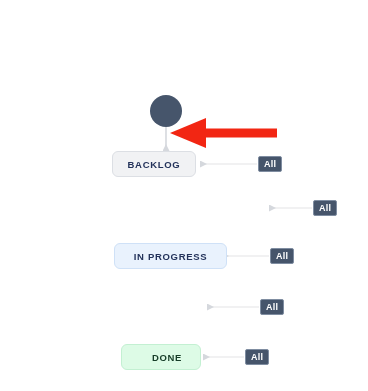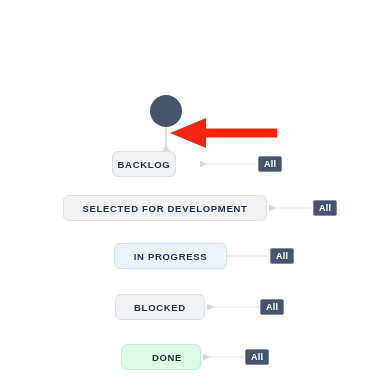--- a/index.html
+++ b/index.html
@@ -124,27 +124,25 @@
 
     <line x1="269" y1="256" x2="223" y2="256" stroke="#ececee" stroke-width="1.6" marker-end="url(#greyhead)"></line>
 
     <line x1="259" y1="307" x2="208" y2="307" stroke="#ececee" stroke-width="1.6" marker-end="url(#greyhead)"></line>
 
     <line x1="244" y1="357" x2="204" y2="357" stroke="#ececee" stroke-width="1.6" marker-end="url(#greyhead)"></line>
   </svg>
 
   <div class="start-node" style="left:150px; top:95px;"></div>
 
-  <div class="status-box grey" style="left:112px; top:151px; width:64px;">BACKLOG</div>
+  <div class="status-box grey" style="left:112px; top:151px; width:84px;">BACKLOG</div>
 
-  <div class="status-box grey" style="left:63px; top:195px; width:204px;">SELECTED FOR DEVELOPMENT</div>
 
   <div class="status-box blue" style="left:114px; top:243px; width:113px;">IN PROGRESS</div>
 
-  <div class="status-box grey" style="left:115px; top:294px; width:90px;">BLOCKED</div>
 
   <div class="status-box green" style="left:121px; top:344px; width:80px;padding-left:12px;">DONE</div>
 
   <div class="all-badge" style="left:258px; top:156px;">All</div>
 
   <div class="all-badge" style="left:313px; top:200px;">All</div>
 
   <div class="all-badge" style="left:270px; top:248px;">All</div>
 
   <div class="all-badge" style="left:260px; top:299px;">All</div>

